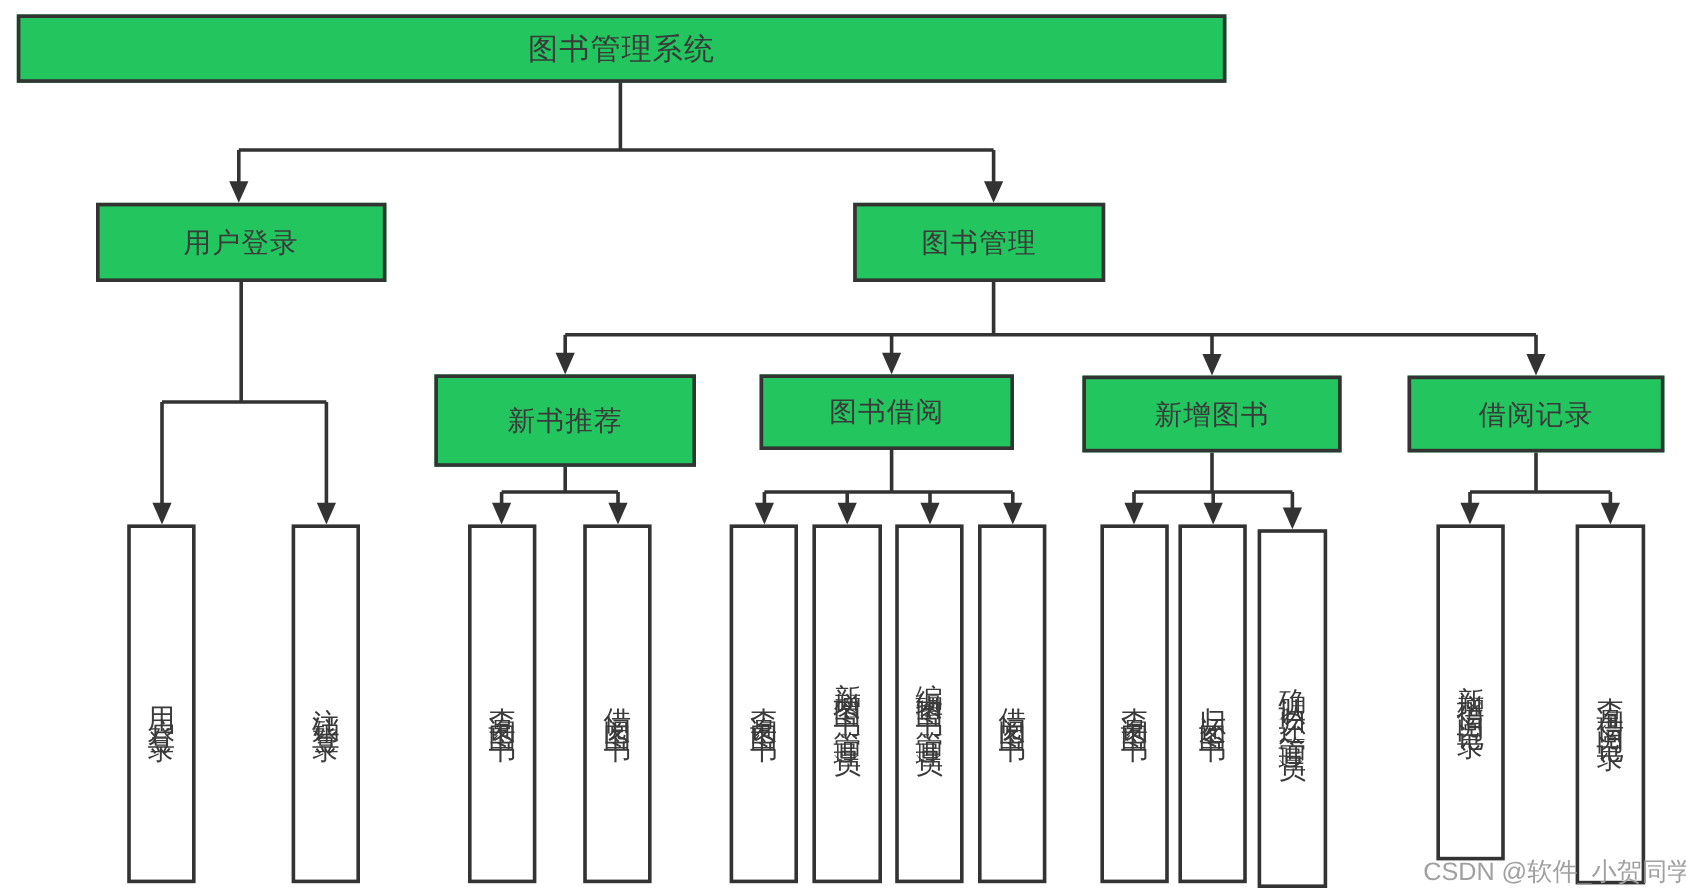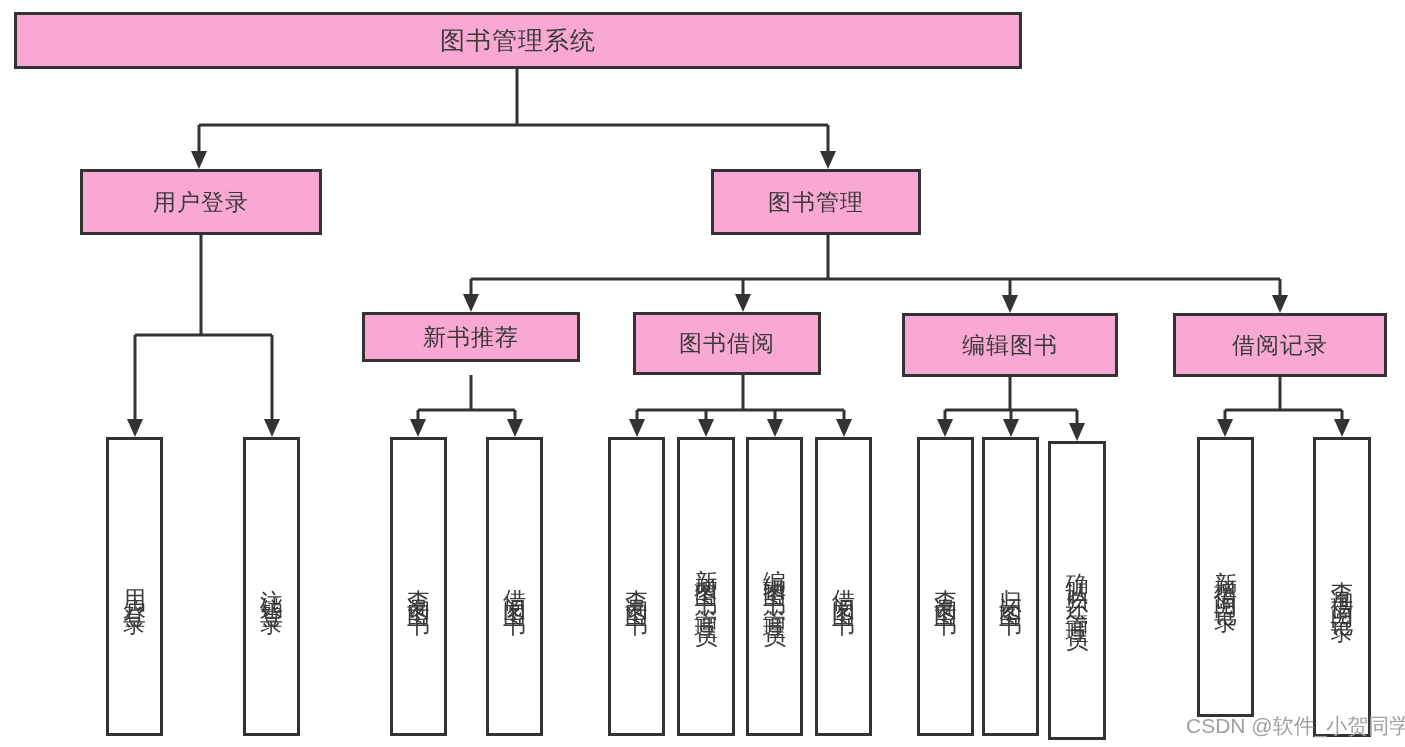--- a/index.html
+++ b/index.html
@@ -12,21 +12,21 @@
   #canvas{
     position:relative;
     width:1405px;height:747px;
     background:#ffffff;
     overflow:hidden;
   }
   #connectors{position:absolute;left:0;top:0;z-index:1;}
   .node{
     position:absolute;
     box-sizing:border-box;
-    background:#f9a8d4;
+    background:#22c55e;
     border:3px solid var(--line);
     display:flex;align-items:center;justify-content:center;
     color:var(--text);
     font-size:23px;
     letter-spacing:1px;
     z-index:2;
     white-space:nowrap;
   }
   .node.root{font-size:25px;}
   .leaf{
@@ -116,23 +116,23 @@
       <polygon points="1217,419 1233,419 1225,437"></polygon>
       <polygon points="1334,419 1350,419 1342,437"></polygon>
     </g>
   </svg>
 
   <div class="node root" style="left:14px;top:12px;width:1008px;height:57px;">图书管理系统</div>
 
   <div class="node" style="left:80px;top:169px;width:242px;height:66px;">用户登录</div>
   <div class="node" style="left:711px;top:169px;width:210px;height:66px;">图书管理</div>
 
-  <div class="node" style="left:362px;top:312px;width:218px;height:50px;">新书推荐</div>
-  <div class="node" style="left:633px;top:312px;width:188px;height:63px;text-align:center;">图书借阅</div>
-  <div class="node" style="left:902px;top:313px;width:216px;height:64px;">编辑图书</div>
+  <div class="node" style="left:362px;top:312px;width:218px;height:77px;">新书推荐</div>
+  <div class="node" style="left:633px;top:312px;width:212px;height:63px;text-align:center;">图书借阅</div>
+  <div class="node" style="left:902px;top:313px;width:216px;height:64px;">新增图书</div>
   <div class="node" style="left:1173px;top:313px;width:214px;height:64px;">借阅记录</div>
 
   <div class="leaf" style="left:106px;top:437px;width:57px;height:299px;">
     <span class="vtext">用户登录</span>
   </div>
   <div class="leaf" style="left:243px;top:437px;width:57px;height:299px;">
     <span class="vtext">注销登录</span>
   </div>
 
   <div class="leaf" style="left:390px;top:437px;width:57px;height:299px;">

